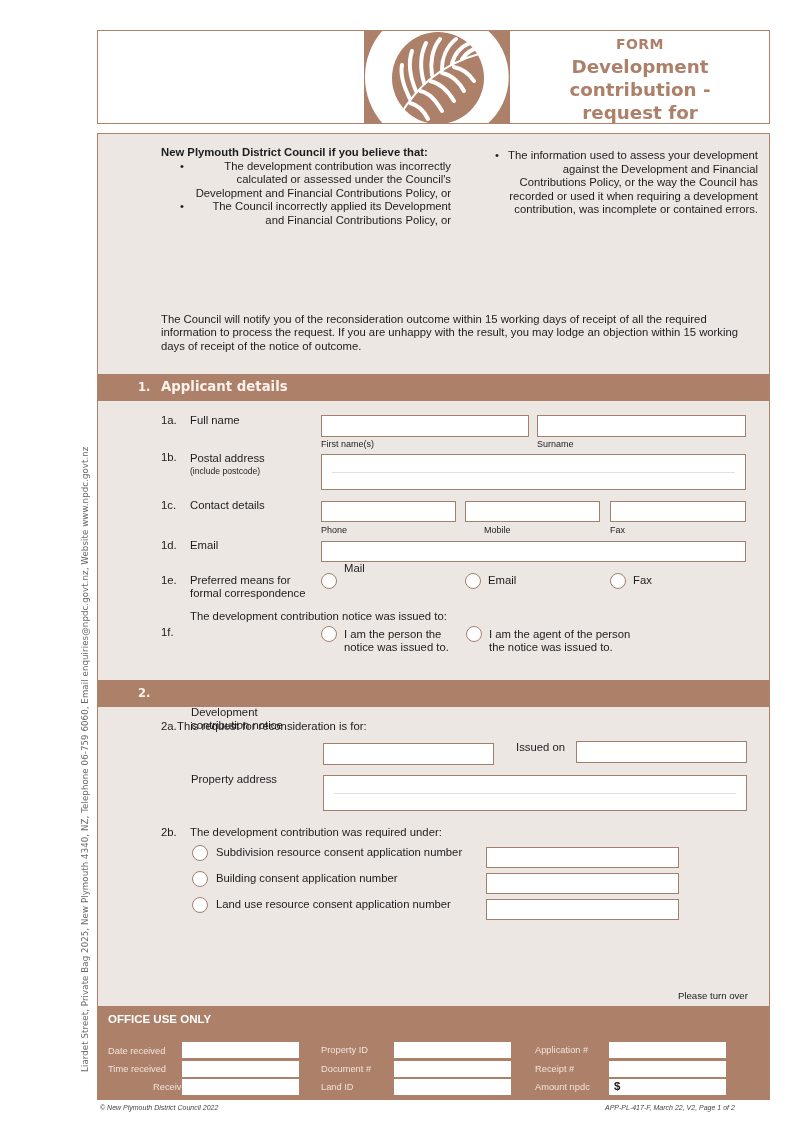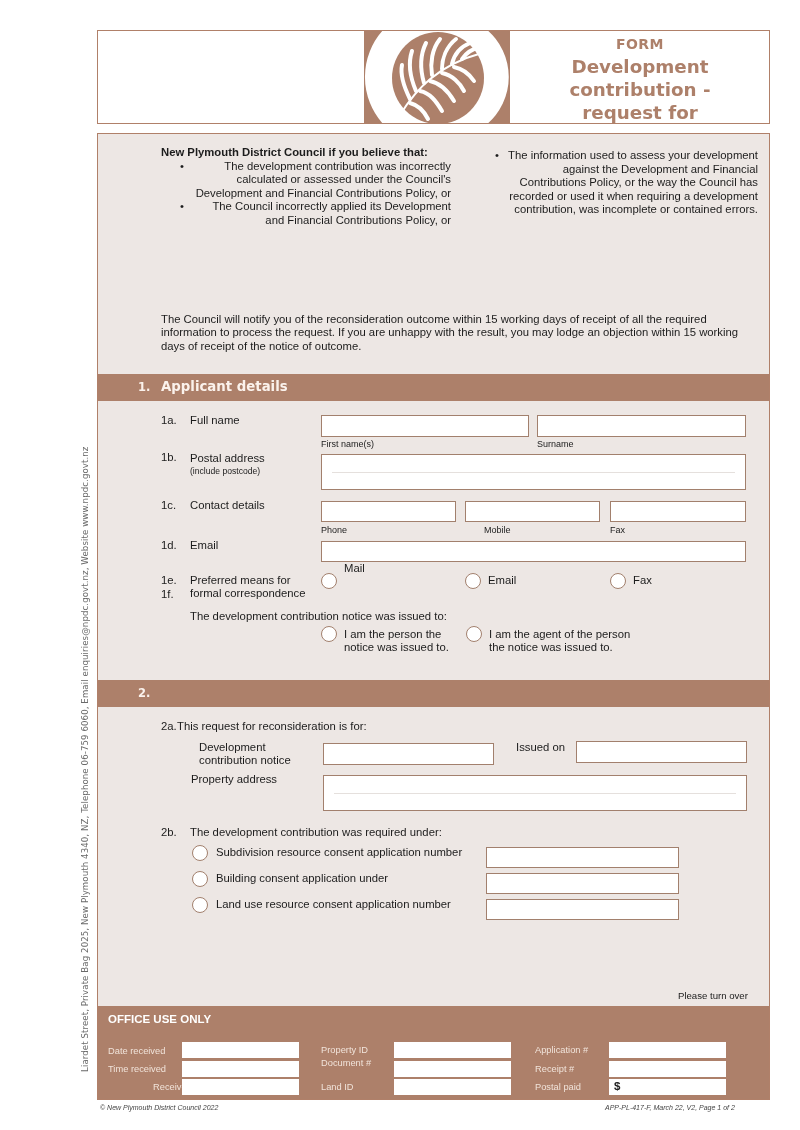--- a/index.html
+++ b/index.html
@@ -151,88 +151,88 @@
     <div>Preferred means for</div>
     <div>formal correspondence</div>
   </div>
   <div class="radio" style="left:223px;top:439px;"></div>
   <div class="lbl" style="left:246px;top:428px;">Mail</div>
   <div class="radio" style="left:367px;top:439px;"></div>
   <div class="lbl" style="left:390px;top:440px;">Email</div>
   <div class="radio" style="left:512px;top:439px;"></div>
   <div class="lbl" style="left:535px;top:440px;">Fax</div>
 
-  <div class="lbl" style="left:63px;top:454px;">1f.</div>
+  <div class="lbl" style="left:63px;top:492px;">1f.</div>
   <div class="lbl" style="left:92px;top:476px;">The development contribution notice was issued to:</div>
   <div class="radio" style="left:223px;top:492px;"></div>
   <div class="lbl" style="left:246px;top:494px;">
     <div>I am the person the</div>
     <div>notice was issued to.</div>
   </div>
   <div class="radio" style="left:368px;top:492px;"></div>
   <div class="lbl" style="left:391px;top:494px;">
     <div>I am the agent of the person</div>
     <div>the notice was issued to.</div>
   </div>
 
   <div class="sec-bar" style="top:546px;">
     <span class="num">2.</span>
   </div>
 
   <div class="lbl" style="left:63px;top:586px;">2a.</div>
   <div class="lbl" style="left:79px;top:586px;">This request for reconsideration is for:</div>
-  <div class="lbl" style="left:93px;top:607px;margin-left:8px;">
+  <div class="lbl" style="left:93px;top:572px;">
     <div>Development</div>
     <div>contribution notice</div>
   </div>
   <div class="box" style="left:225px;top:609px;width:171px;height:22px;"></div>
   <div class="lbl" style="left:418px;top:607px;">Issued on</div>
   <div class="box" style="left:478px;top:607px;width:171px;height:22px;"></div>
   <div class="lbl" style="left:93px;top:639px;">Property address</div>
   <div class="box multi" style="left:225px;top:641px;width:424px;height:36px;"></div>
 
   <div class="lbl" style="left:63px;top:692px;">2b.</div>
   <div class="lbl" style="left:92px;top:692px;">The development contribution was required under:</div>
 
   <div class="radio" style="left:94px;top:711px;"></div>
   <div class="lbl" style="left:118px;top:712px;">Subdivision resource consent application number</div>
   <div class="box" style="left:388px;top:713px;width:193px;height:21px;"></div>
 
   <div class="radio" style="left:94px;top:737px;"></div>
-  <div class="lbl" style="left:118px;top:738px;">Building consent application under</div>
+  <div class="lbl" style="left:118px;top:738px;">Building consent application number</div>
   <div class="box" style="left:388px;top:739px;width:193px;height:21px;"></div>
 
   <div class="radio" style="left:94px;top:763px;"></div>
   <div class="lbl" style="left:118px;top:764px;">Land use resource consent application number</div>
   <div class="box" style="left:388px;top:765px;width:193px;height:21px;"></div>
 
   <div class="lbl" style="left:580px;top:855px;font-size:9.6px;">Please turn over</div>
 
   <div class="office">
     <div class="ttl">OFFICE USE ONLY</div>
 
     <div class="ol" style="left:10px;top:40px;">Date received</div>
     <div class="ob" style="left:84px;top:36px;"></div>
     <div class="ol" style="left:10px;top:58px;">Time received</div>
     <div class="ob" style="left:84px;top:55px;"></div>
     <div class="ol" style="left:10px;top:76px;margin-left:45px;">Received by</div>
     <div class="ob" style="left:84px;top:73px;"></div>
 
     <div class="ol" style="left:223px;top:39px;">Property ID</div>
     <div class="ob" style="left:296px;top:36px;"></div>
-    <div class="ol" style="left:223px;top:52px;">Document #</div>
+    <div class="ol" style="left:223px;top:58px;">Document #</div>
     <div class="ob" style="left:296px;top:55px;"></div>
     <div class="ol" style="left:223px;top:76px;">Land ID</div>
     <div class="ob" style="left:296px;top:73px;"></div>
 
     <div class="ol" style="left:437px;top:39px;">Application #</div>
     <div class="ob" style="left:511px;top:36px;"></div>
     <div class="ol" style="left:437px;top:58px;">Receipt #</div>
     <div class="ob" style="left:511px;top:55px;"></div>
-    <div class="ol" style="left:437px;top:76px;">Postal paid</div>
+    <div class="ol" style="left:437px;top:76px;">Amount npdc</div>
     <div class="ob" style="left:511px;top:73px;">
       <span class="dollar">$</span>
     </div>
   </div>
 </div>
 
 <div class="footer" style="left:100px;">© New Plymouth District Council 2022</div>
 <div class="footer" style="left:605px;">APP-PL-417-F, March 22, V2, Page 1 of 2</div>
 
 </body></html>

